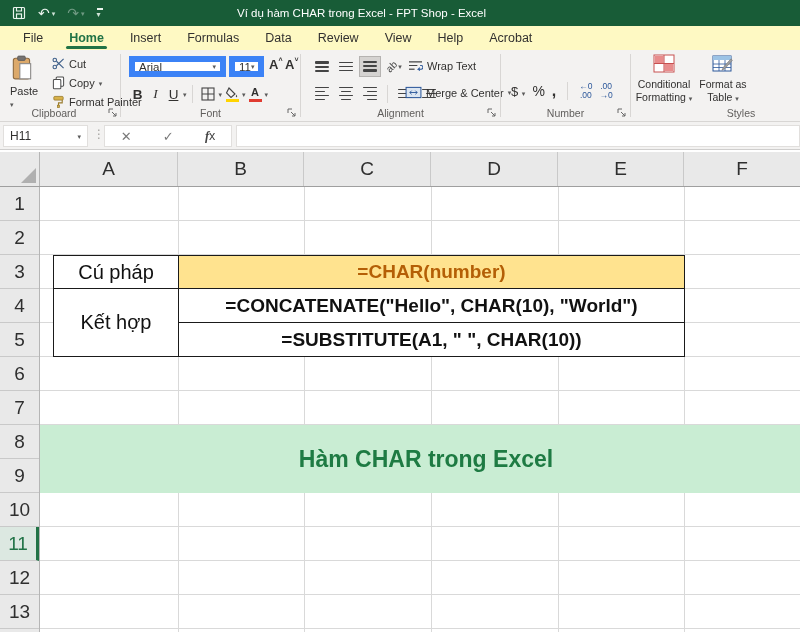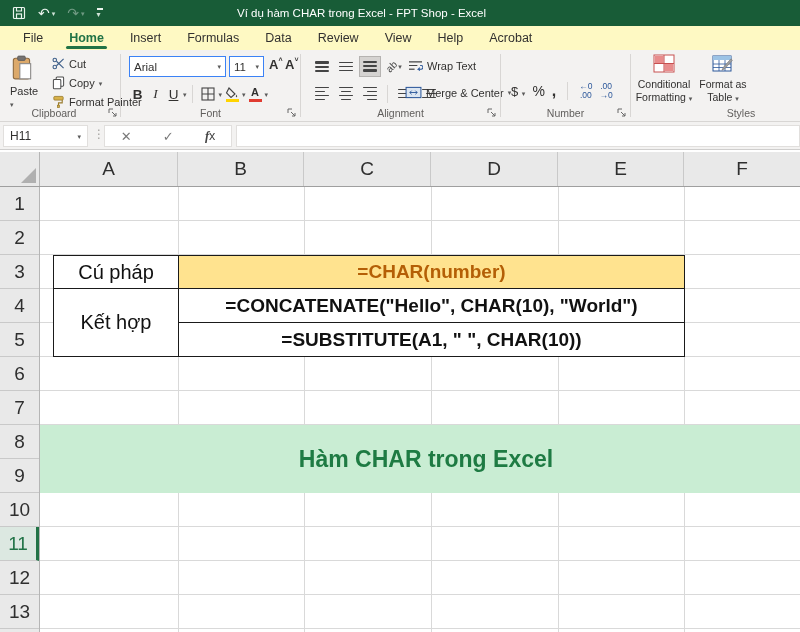--- a/index.html
+++ b/index.html
@@ -38,21 +38,21 @@
   .dd { font-size:7px; color:#5a5a5a; line-height:1; }
   .ribbon-ico { display:inline-block; line-height:0; }
 
   
   .paste-btn { position:absolute; left:10px; top:5px; width:40px; text-align:left; }
   .paste-btn .plabel { font-size:11px; margin-top:2px; }
   .clip-small { position:absolute; left:52px; display:flex; align-items:center; gap:4px; white-space:nowrap; font-size:11px; }
   .r1 { top:7px; } .r2 { top:26px; } .r3 { top:45px; }
 
   
-  .combo { background:#fff; border:1px solid #3b82f6; display:flex; align-items:center; font-size:11.5px; padding:0 4px; position:absolute; height:21px; }
+  .combo { background:#fff; border:6px solid #3b82f6; display:flex; align-items:center; font-size:11.5px; padding:0 4px; position:absolute; height:21px; }
   .combo .dd { margin-left:auto; }
   .fontname { left:8px; top:6px; width:97px; }
   .fontsize { left:108px; top:6px; width:35px; }
   .sizebtn { position:absolute; top:6px; height:21px; display:flex; align-items:flex-start; font-size:13px; font-weight:600; padding-top:1px; }
   .sizebtn sup { font-size:7px; margin-top:-1px; }
   .fmt-row { position:absolute; left:8px; top:32px; height:24px; display:flex; align-items:center; gap:1px; }
   .fmt-btn { min-width:17px; height:22px; display:inline-flex; align-items:center; justify-content:center; font-size:13.5px; padding:0 2px; }
   .b-bold { font-weight:800; }
   .b-italic { font-style:italic; font-family:"Liberation Serif","DejaVu Serif",serif; }
   .b-under { text-decoration:underline; }

